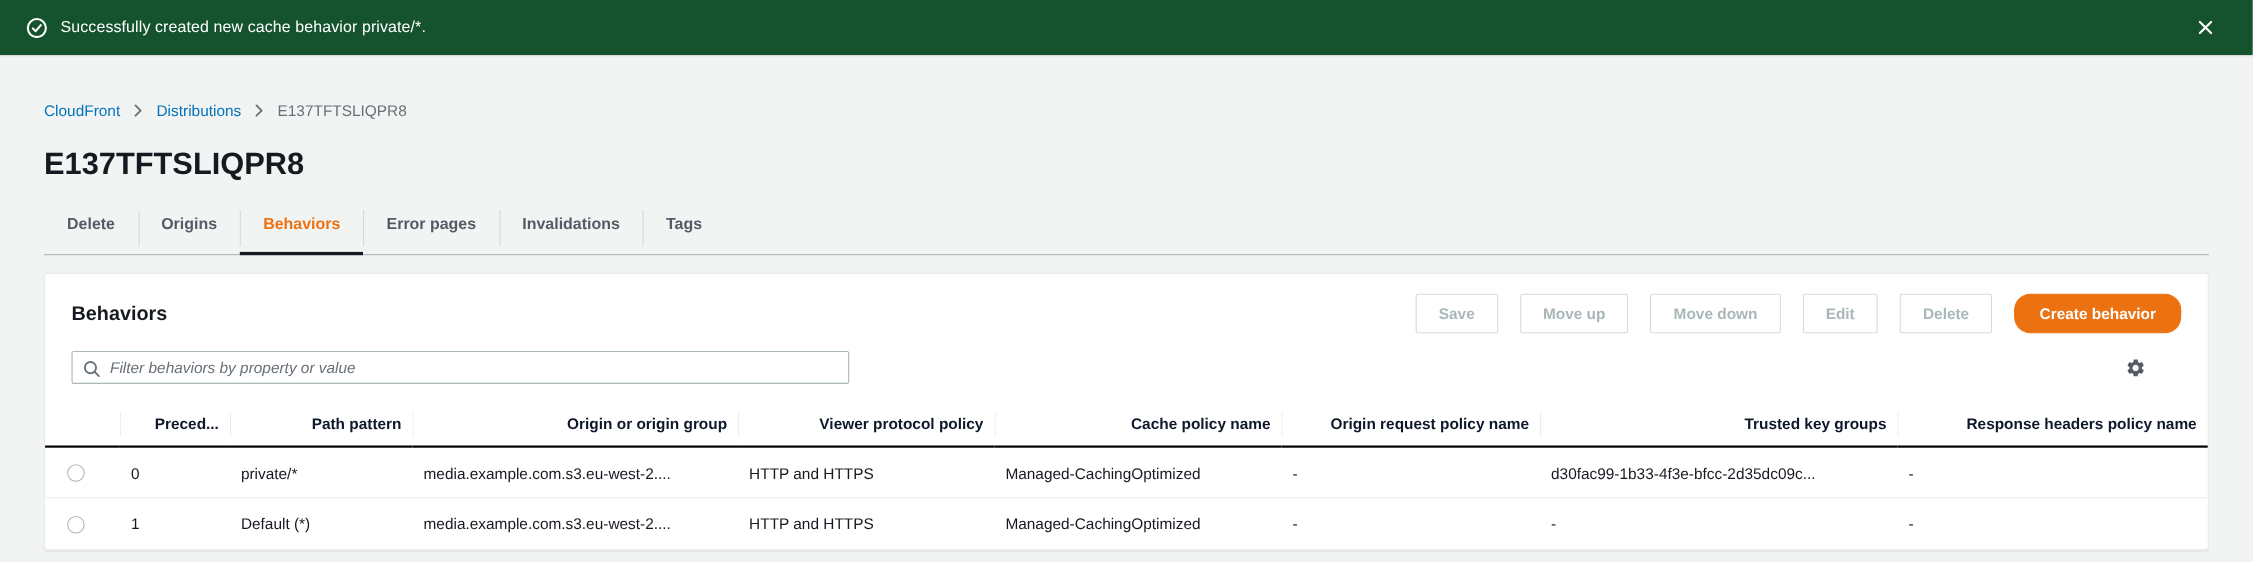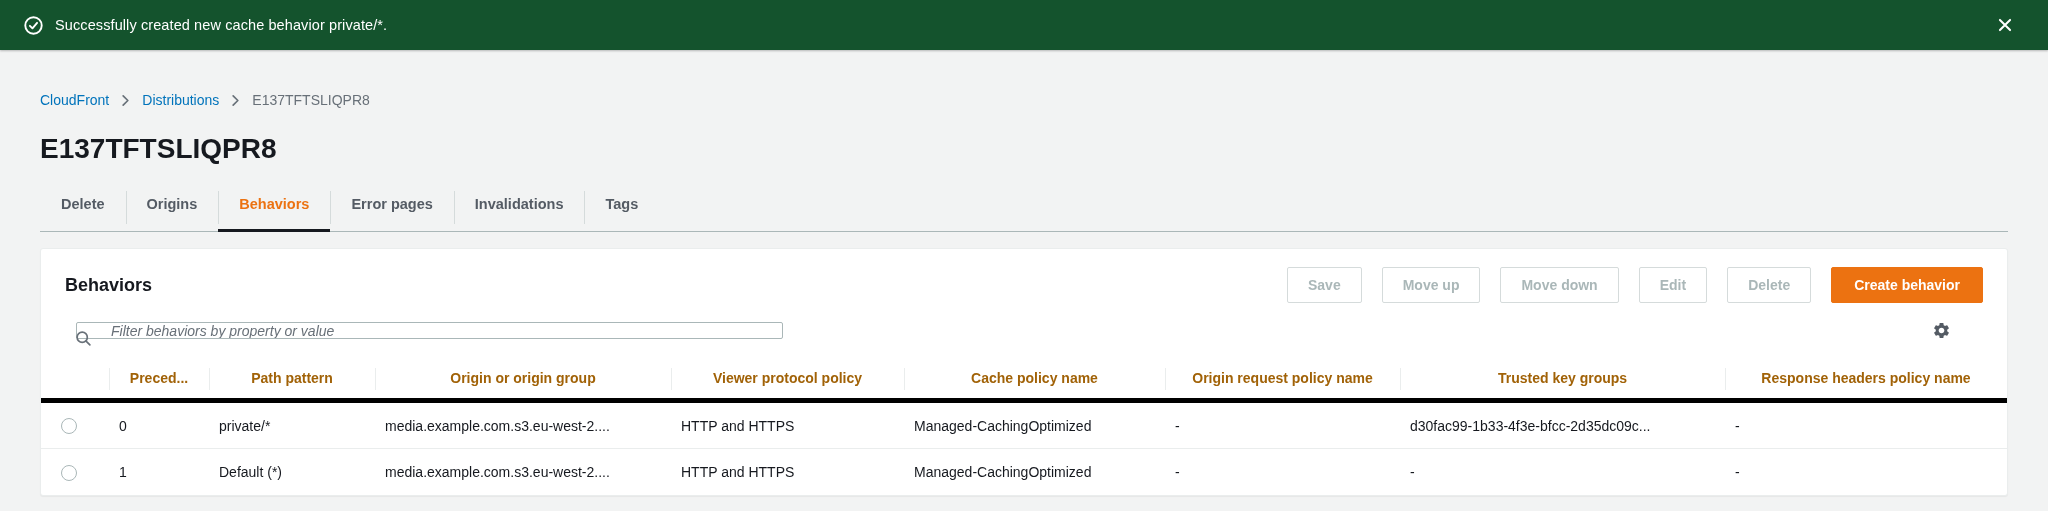--- a/index.html
+++ b/index.html
@@ -75,44 +75,45 @@
   .btn {
     font-family: "Liberation Sans", sans-serif;
     font-size: 14px; font-weight: 700; line-height: 1;
     padding: 10px 20px; border-radius: 2px; background: #fff;
     border: 1px solid #d5dbdb; cursor: default;
   }
   .btn.disabled { color: #aab7b8; }
   .btn.primary {
     background: #ec7211; border-color: #ec7211; color: #ffffff; cursor: pointer;
     padding: 10px 22px;
+    border-radius: 15px;
   }
 
   
   .filter-row {
     display: flex; align-items: center; padding: 12px 24px 16px 24px;
   }
   .search-box { position: relative; width: 707px; }
   .search-icon { position: absolute; left: 10px; top: 8px; pointer-events: none; }
   .search-box input {
-    width: 100%; height: 17px; border: 1px solid #aab7b8; border-radius: 2px;
+    width: 100%; height: 30px; border: 1px solid #aab7b8; border-radius: 2px;
     padding: 0 10px 0 34px; font-size: 14px; color: #16191f; background: #fff;
-    font-family: "Liberation Sans", sans-serif; outline: none; margin-left: 11px;
+    font-family: "Liberation Sans", sans-serif; outline: none;
   }
   .search-box input::placeholder { color: #687078; font-style: italic; }
   .gear-btn {
     margin-left: auto; margin-right: 30px; background: none; border: none;
     padding: 2px; cursor: pointer; display: inline-flex;
   }
 
   
   table.grid { width: 100%; border-collapse: collapse; table-layout: fixed; }
   .grid thead th {
-    text-align: center; font-size: 14px; font-weight: 700; color: #a16207;
-    padding: 12px 10px; border-bottom: 5px solid #000000;
+    text-align: right; font-size: 14px; font-weight: 700; color: #0f172a;
+    padding: 12px 10px; border-bottom: 2px solid #000000;
     position: relative; white-space: nowrap; overflow: hidden;
   }
   .grid thead th + th::before {
     content: ""; position: absolute; left: 0; top: 10px;
     width: 1px; height: 22px; background: #eaeded;
   }
   .grid tbody td {
     font-size: 14px; color: #16191f; padding: 14px 10px;
     white-space: nowrap; overflow: hidden;
   }

